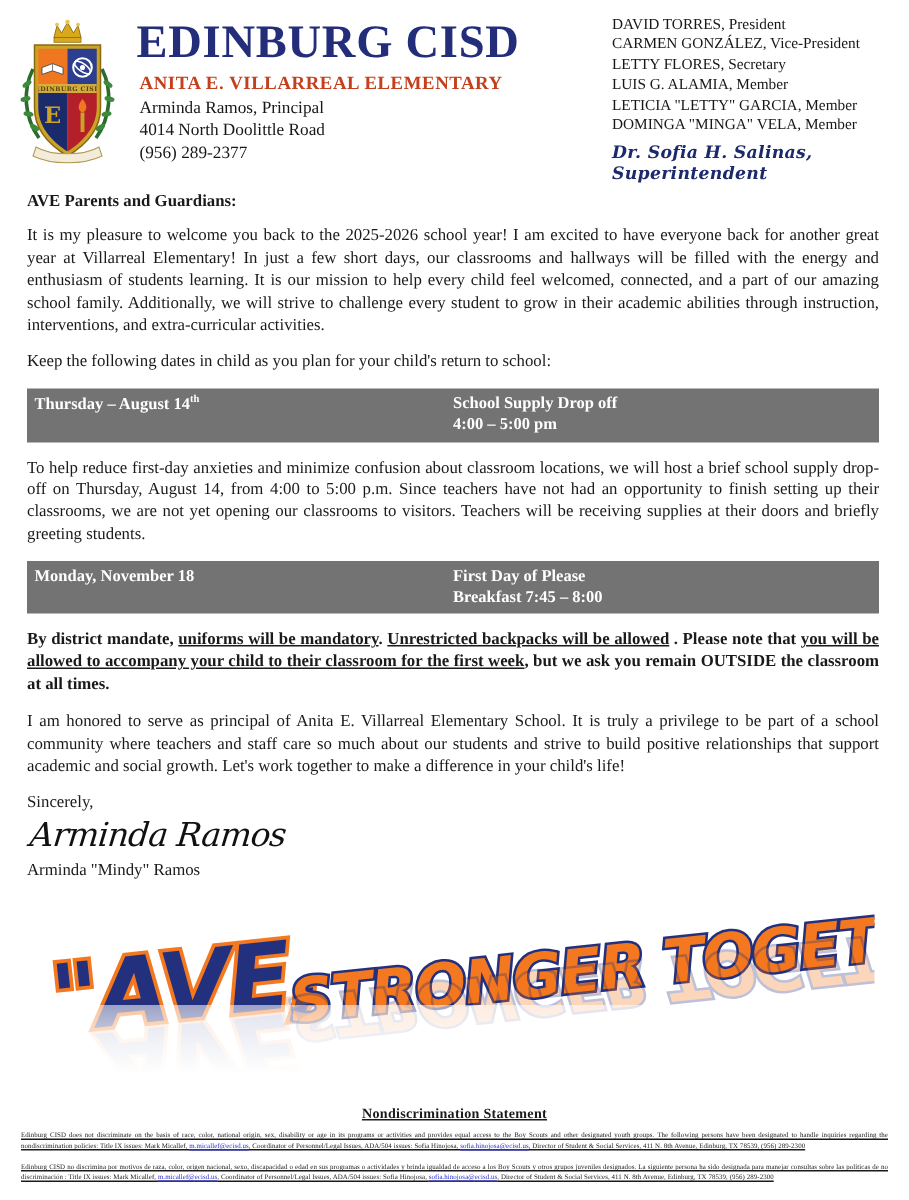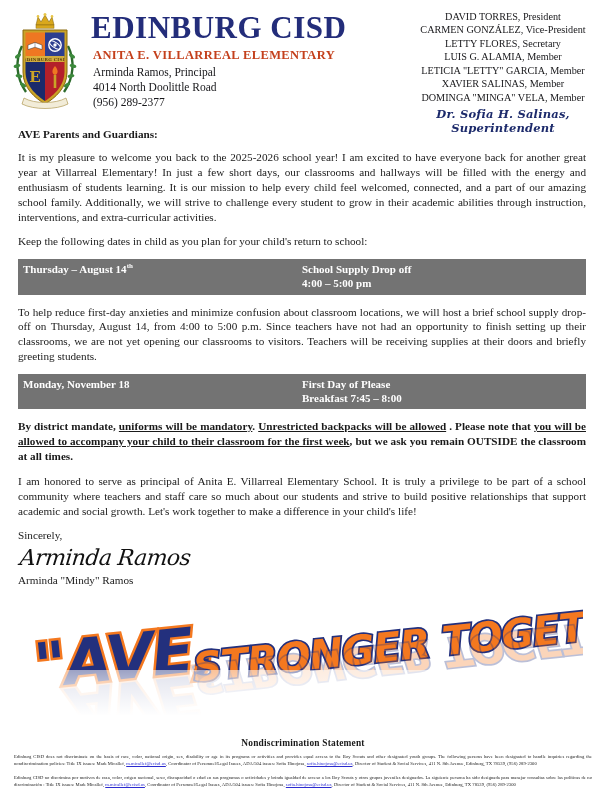--- a/index.html
+++ b/index.html
@@ -53,21 +53,21 @@
   .principal-line, .address-line, .phone-line {
     font-size: 11.5px;
     color: #17171a;
     line-height: 1.32;
     margin-left: 7px;
   }
 
   .header-right {
     flex: 0 0 190px;
     padding-top: 4px;
-    text-align: center;
+    text-align: left;
   }
   .board-member {
     font-size: 10.2px;
     line-height: 1.32;
     color: #17171a;
     white-space: nowrap;
   }
   .superintendent {
     font-size: 11.5px;
     font-style: italic;
@@ -130,20 +130,21 @@
     height: 120px;
     margin-top: 12px;
   }
   .ave-svg { display: block; margin: 0 auto; }
 
   
   .footer {
     position: absolute;
     left: 0; right: 0; bottom: 4px;
     padding: 0 14px;
+    text-decoration: underline;
   }
   .nd-title {
     text-align: center;
     font-size: 9.4px;
     font-weight: bold;
     margin-bottom: 6px;
     letter-spacing: 0.2px;
   }
   .nd-para {
     font-size: 4.6px;
@@ -230,21 +231,20 @@
     <div class="address-line">4014 North Doolittle Road</div>
     <div class="phone-line">(956) 289-2377</div>
   </div>
 
   <div class="header-right">
     <div class="board-member">DAVID TORRES, President</div>
     <div class="board-member">CARMEN GONZÁLEZ, Vice-President</div>
     <div class="board-member">LETTY FLORES, Secretary</div>
     <div class="board-member">LUIS G. ALAMIA, Member</div>
     <div class="board-member">LETICIA "LETTY" GARCIA, Member</div>
-    <div class="board-member">XAVIER SALINAS, Member</div>
     <div class="board-member">DOMINGA "MINGA" VELA, Member</div>
     <div class="superintendent">Dr. Sofia H. Salinas, Superintendent</div>
   </div>
 </div>
 
 <div class="letter">
 
   <div class="salutation">AVE Parents and Guardians:</div>
 
   <p class="body-para">It is my pleasure to welcome you back to the 2025-2026 school year! I am excited to have everyone back for another great year at Villarreal Elementary! In just a few short days, our classrooms and hallways will be filled with the energy and enthusiasm of students learning. It is our mission to help every child feel welcomed, connected, and a part of our amazing school family. Additionally, we will strive to challenge every student to grow in their academic abilities through instruction, interventions, and extra-curricular activities.</p>

